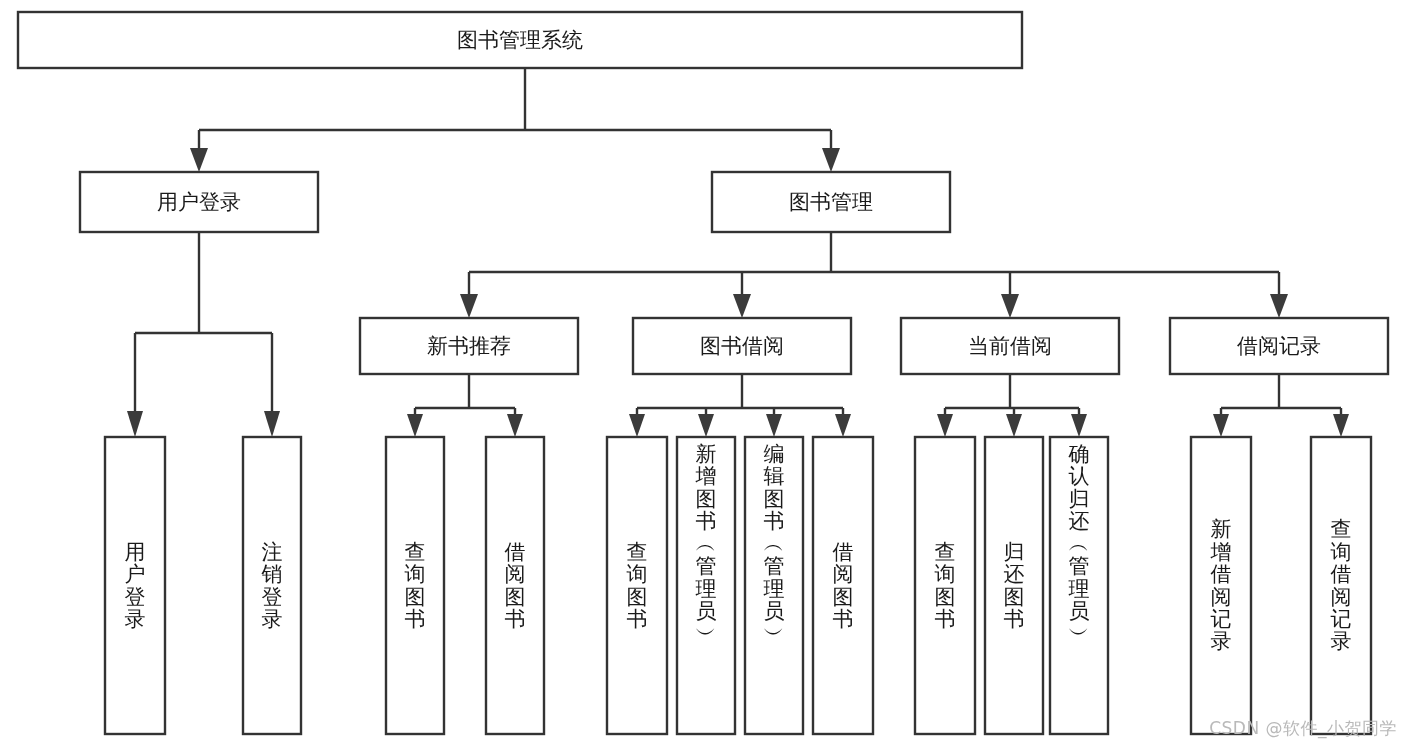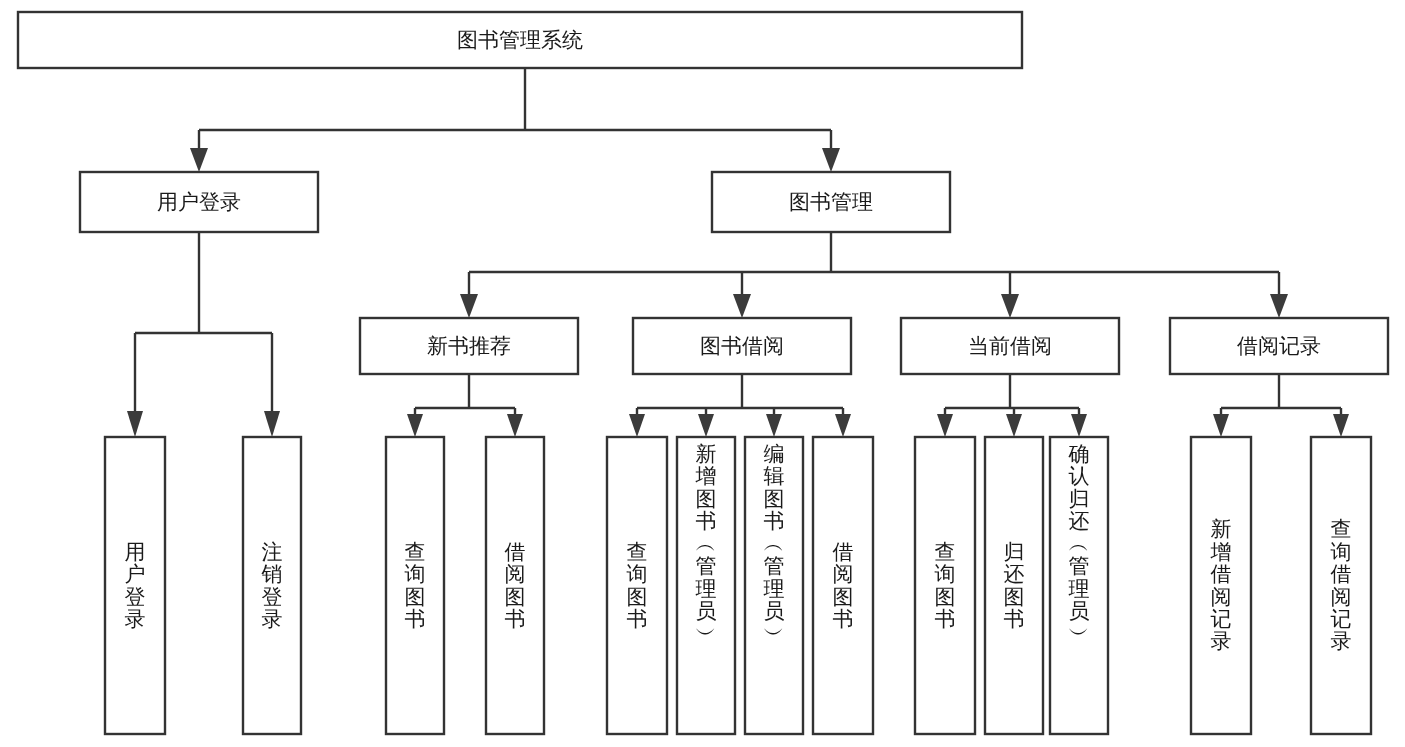--- a/index.html
+++ b/index.html
@@ -292,14 +292,15 @@
     </div>
   <div class="vlabel-wrap node-label-v" style="left:1311px; top:437px; width:60px; height:297px;">
       <span>查</span>
       <span>询</span>
       <span>借</span>
       <span>阅</span>
       <span>记</span>
       <span>录</span>
     </div>
 
+  <div class="watermark">CSDN @软件_小贺同学</div>
 
 </div>
 
 </body></html>

